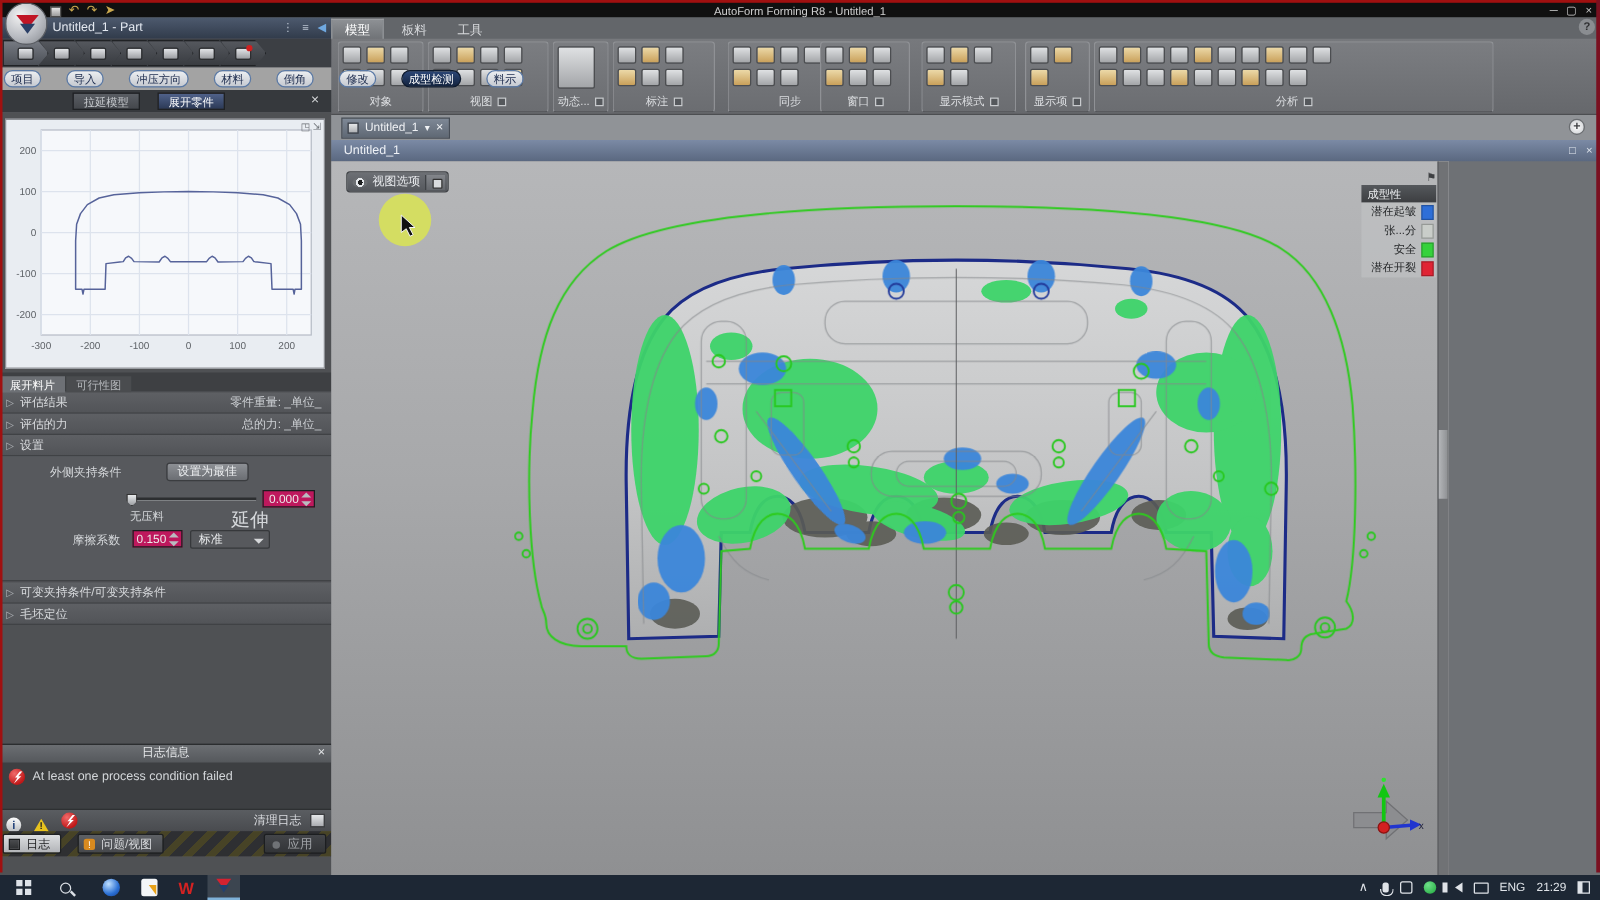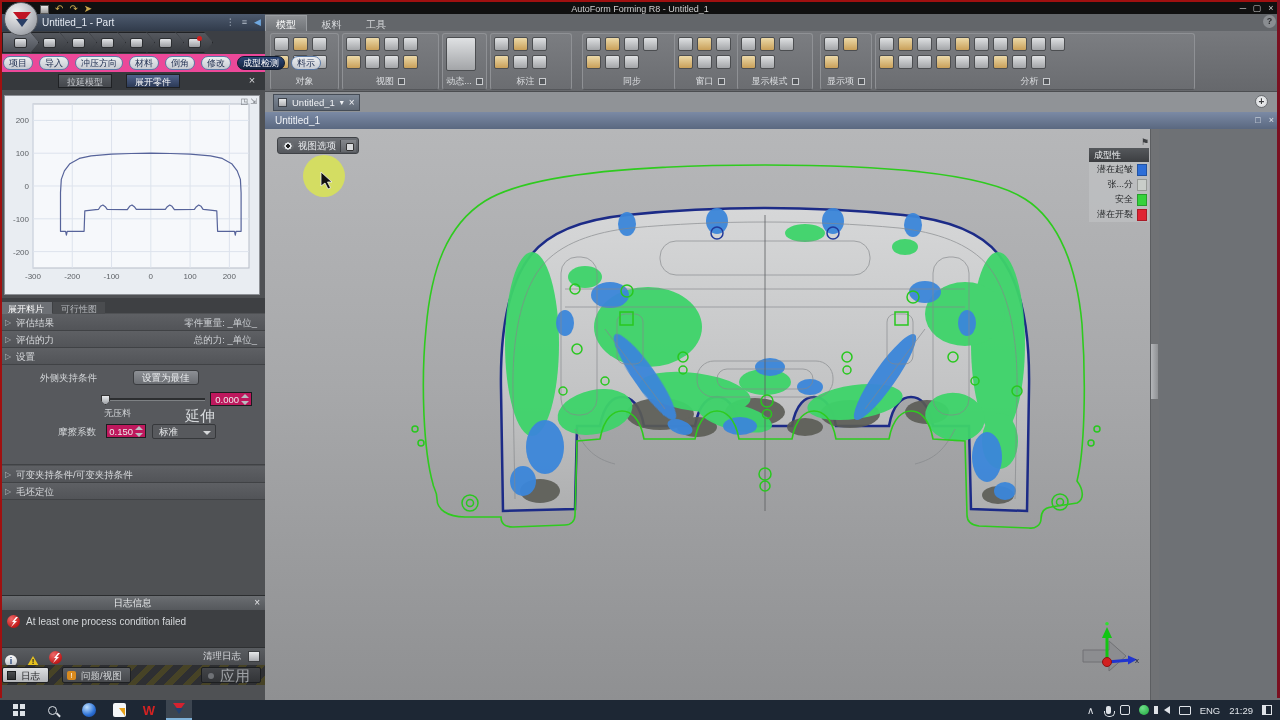--- a/index.html
+++ b/index.html
@@ -39,21 +39,21 @@
 .rlabel{position:absolute;bottom:1px;left:0;width:100%;text-align:center;font-size:9px;color:#dcdee1}
 .rcorner{display:inline-block;width:7px;height:7px;margin-left:4px;border:1px solid #c9cbce;background:#55585c;vertical-align:-1px}
 
 #arrow-row{position:absolute;left:0;top:31px;width:265px;height:23px;background:#3c3f44;display:flex;padding-left:2px}
 .arrowbtn{position:relative;width:37px;height:21px;margin-right:-8px;margin-top:1px;
   background:linear-gradient(#55585e,#393c41);border:1px solid #202225;
   clip-path:polygon(0 0,calc(100% - 9px) 0,100% 50%,calc(100% - 9px) 100%,0 100%,8px 50%)}
 .arrowbtn:first-child{clip-path:polygon(0 0,calc(100% - 9px) 0,100% 50%,calc(100% - 9px) 100%,0 100%);background:linear-gradient(#767a82,#4c5057)}
 .arrowbtn .ag{position:absolute;left:11px;top:5px;width:13px;height:10px;border-radius:2px;background:linear-gradient(#e3e5e8,#9b9da1);border:1px solid #2c2e31}
 .arrowbtn .reddot{position:absolute;right:10px;top:3px;width:5px;height:5px;border-radius:50%;background:#d02020}
-#pill-row{position:absolute;left:0;top:54px;width:265px;height:18px;background:#ec4899;display:flex;gap:6px;padding:1px 0 0 3px}
+#pill-row{position:absolute;left:0;top:54px;width:265px;height:18px;background:#a3a3a3;display:flex;gap:20px;padding:1px 0 0 3px}
 .pill{height:14px;line-height:13px;margin-top:1px;padding:0 5px;border-radius:8px;font-size:9px;
   background:linear-gradient(#eceef1,#c6cad1);border:1px solid #5b7aa6;color:#1d2c4e;white-space:nowrap}
 .pill.active{background:linear-gradient(#2c4676,#14243f);color:#fff;border-color:#0e1a2e}
 #toggle-row{position:absolute;left:0;top:72px;width:265px;height:18px;background:#36393d}
 .toggle{position:absolute;top:2px;height:14px;line-height:14px;font-size:9px;padding:0 8px;border:1px solid #1f2124;color:#c6c9cd;background:linear-gradient(#5a5e64,#44474c)}
 .toggle.active{background:linear-gradient(#50628a,#2c3a57);color:#fff;font-weight:normal}
 #toggle-close{position:absolute;right:6px;top:2px;width:14px;height:14px;color:#d6d8da;font-size:11px;line-height:13px;text-align:center}
 
 #left-panel{position:absolute;left:0;top:90px;width:265px;height:610px;background:#4f5154}
 #chart-box{position:absolute;left:4px;top:5px;width:256px;height:200px;background:#e9edf2;border:1px solid #8e9196}
@@ -90,21 +90,21 @@
 #clear-log{position:absolute;right:24px;top:2px;font-size:9.5px;color:#dadce0}
 #clear-ic{position:absolute;right:5px;top:3px;width:12px;height:11px;background:linear-gradient(#e6e8ea,#a9abaf);border:1px solid #3c3e41}
 
 #bstrip{position:absolute;left:0;top:575px;width:265px;height:20px;
   background:repeating-linear-gradient(135deg,#6d6320 0 6px,#35363a 6px 13px)}
 #bstrip .shade{position:absolute;inset:0;background:rgba(40,41,44,.55)}
 .btab{position:absolute;top:2px;height:16px;line-height:15px;font-size:9.5px;padding:0 8px 0 18px;border:1px solid #1e2022;border-radius:2px}
 .btab .bi{position:absolute;left:4px;top:3px;width:9px;height:9px}
 .btab.active{background:linear-gradient(#dcdee0,#b2b4b8);color:#1e1f21}
 .btab.idle{background:linear-gradient(#5d6065,#46484c);color:#d6d8db}
-#apply-btn{position:absolute;right:4px;top:2px;height:16px;line-height:15px;font-size:15px;padding:0 10px 0 18px;
+#apply-btn{position:absolute;right:4px;top:2px;height:16px;line-height:15px;font-size:10px;padding:0 10px 0 18px;
   background:linear-gradient(#434549,#323437);border:1px solid #1c1e20;color:#9fa2a6;border-radius:2px}
 #apply-btn .dot{position:absolute;left:6px;top:5px;width:6px;height:6px;border-radius:50%;background:#6f7control,#6f7276;background:#6f7276}
 
 #tabstrip{position:absolute;left:265px;top:92px;width:1015px;height:20px;background:#909397}
 #doctab{position:absolute;left:8px;top:2px;height:17px;background:linear-gradient(#7e8896,#5f6874);border:1px solid #454c56;
   color:#f0f2f5;font-size:9.5px;line-height:16px;padding:0 4px;display:flex;gap:5px;align-items:center}
 #doctab .dticon{width:9px;height:9px;background:linear-gradient(#e6e8ea,#aeb0b3);border:1px solid #3e434b}
 #addview{position:absolute;right:12px;top:3px;width:13px;height:13px;border-radius:50%;background:radial-gradient(#fdfdfd,#c9ccd0);
   border:1px solid #6a6d71;color:#3c3e41;font-size:10px;line-height:12px;text-align:center;font-weight:bold}
 #vtitle{position:absolute;left:265px;top:112px;width:1015px;height:17px;background:linear-gradient(#7b8aa5,#5a6880);
@@ -263,21 +263,21 @@
               <span class="ricon"></span>
             </div>
             <div class="rrow">
               <span class="ricon tan"></span>
               <span class="ricon"></span>
               <span class="ricon"></span>
             </div>
           </div>
           <div class="rlabel">同步</div>
         </div>
-        <div class="rgroup" style="left: 409px; width: 72px; font-family: Liberation Mono, monospace;">
+        <div class="rgroup" style="left: 391px; width: 72px; font-family: Liberation Mono, monospace;">
           <div class="ricons">
             <div class="rrow">
               <span class="ricon"></span>
               <span class="ricon tan"></span>
               <span class="ricon"></span>
             </div>
             <div class="rrow">
               <span class="ricon tan"></span>
               <span class="ricon"></span>
               <span class="ricon"></span>

